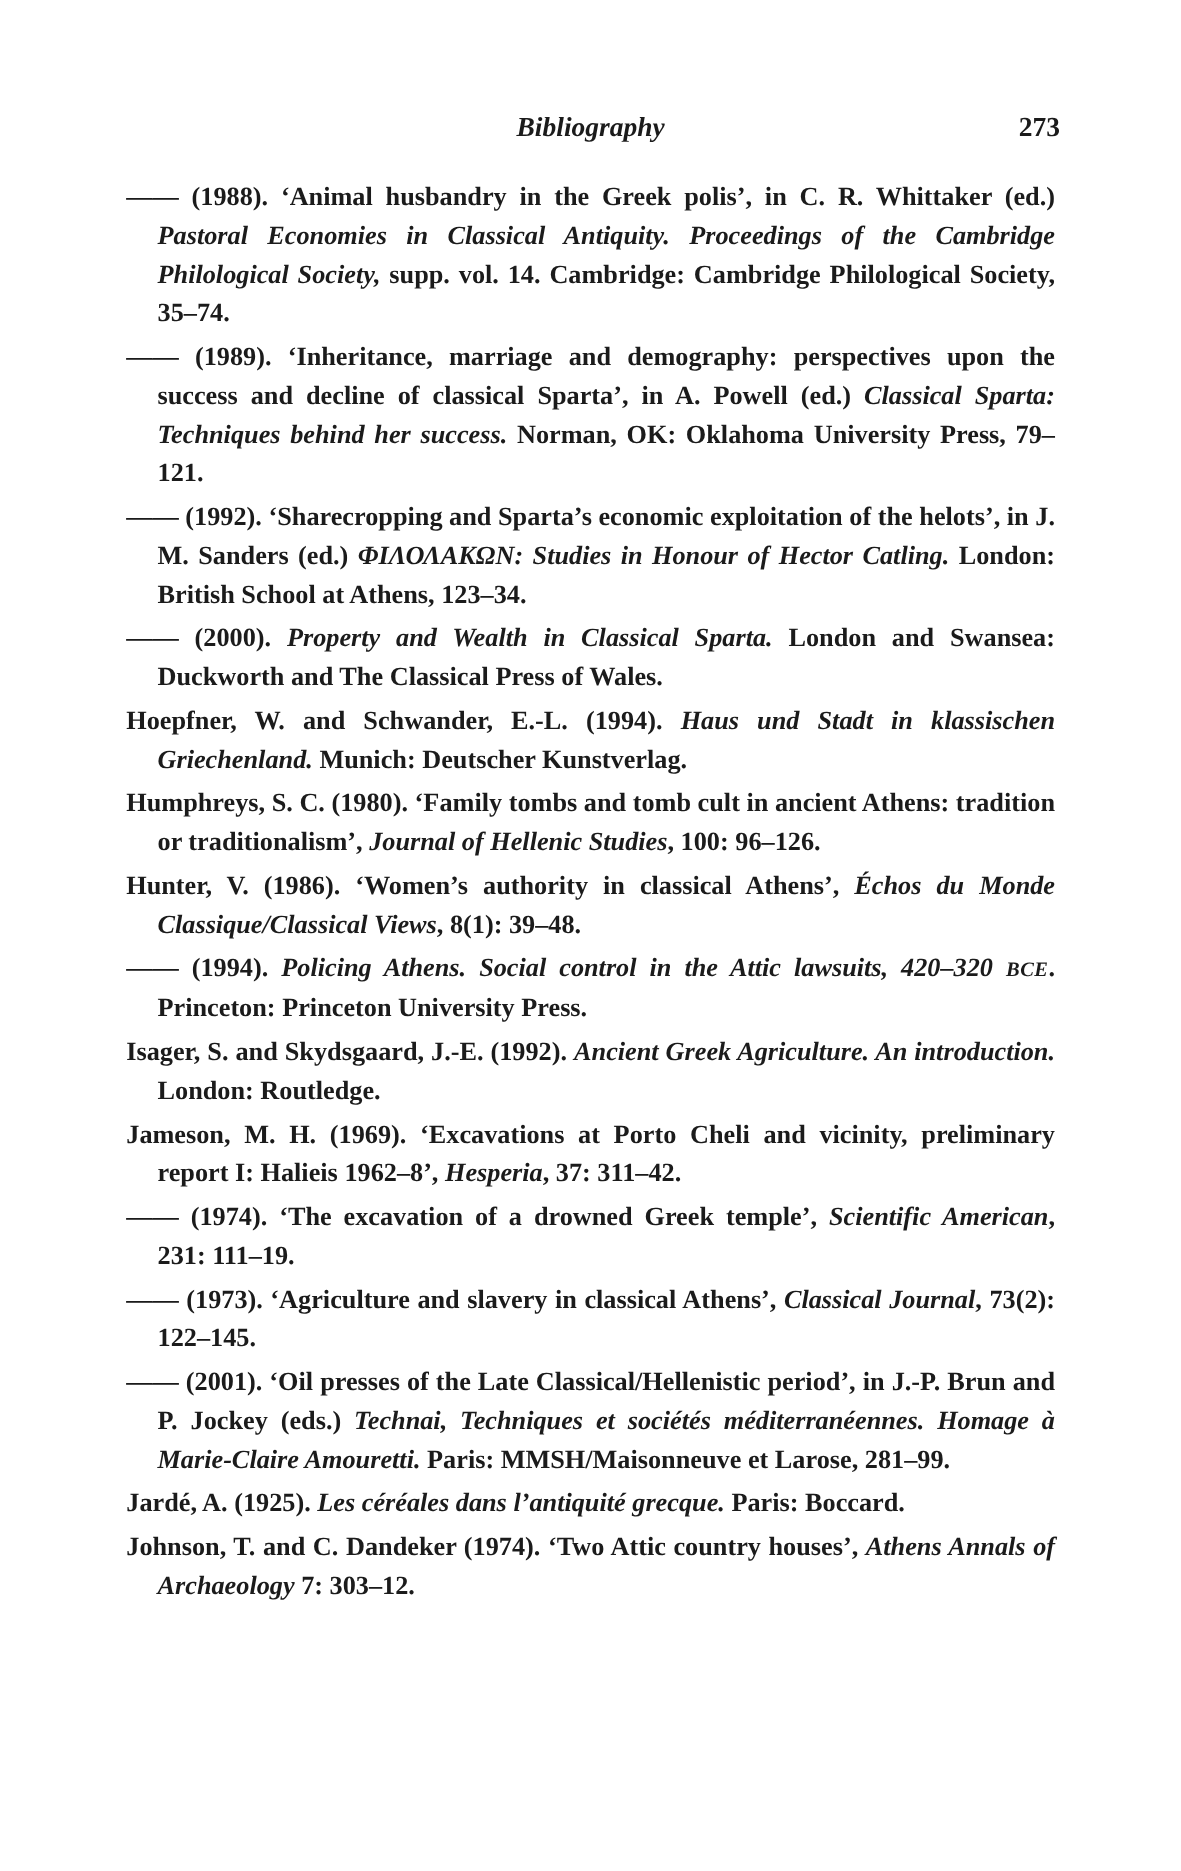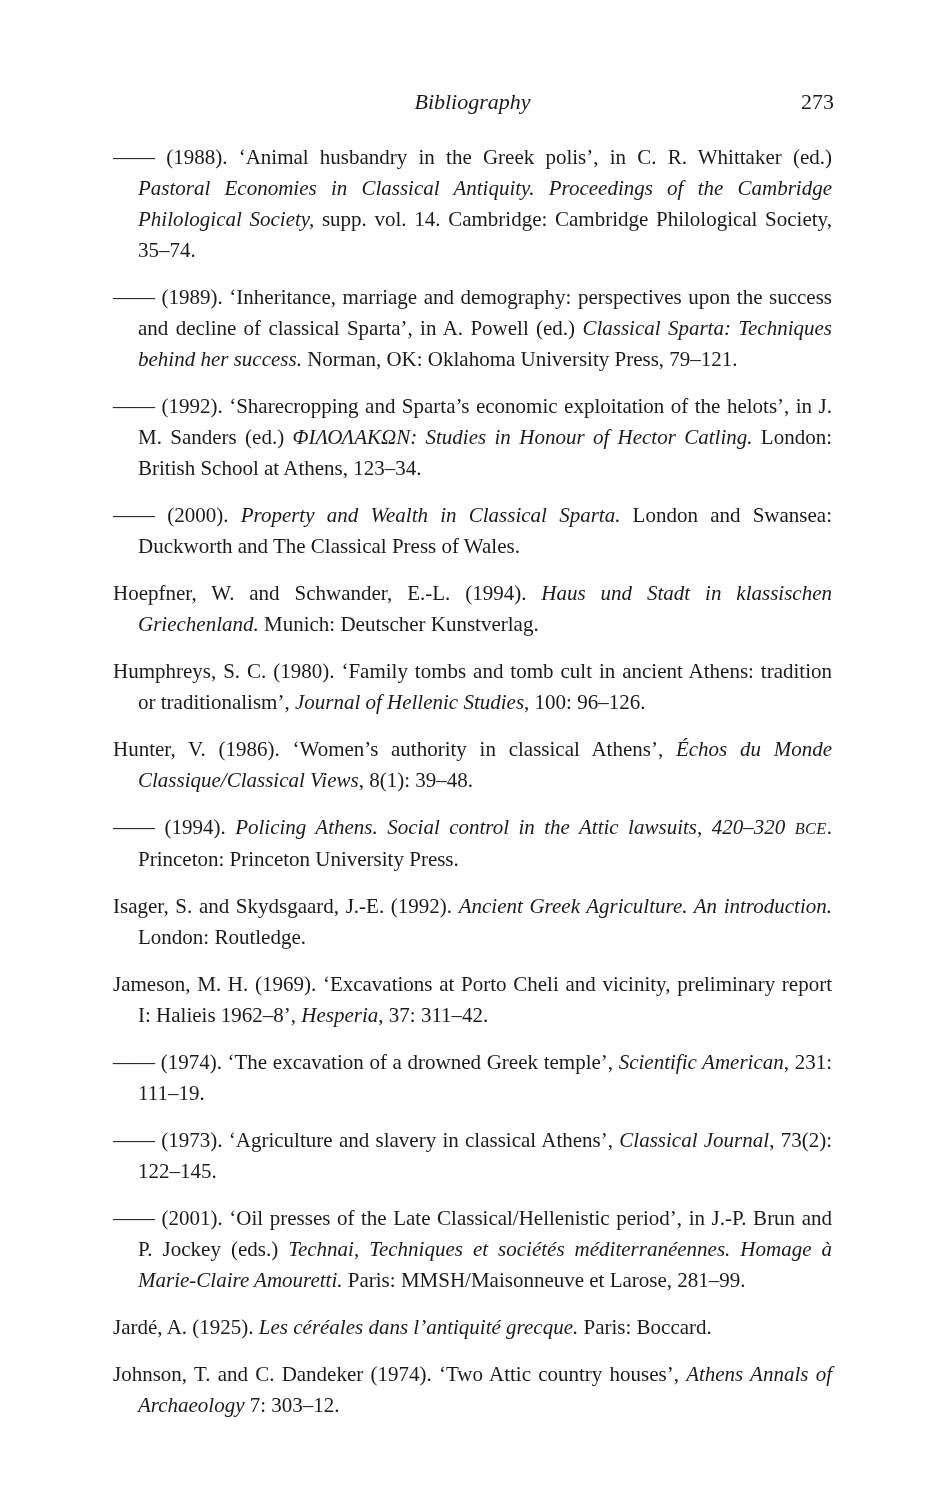--- a/index.html
+++ b/index.html
@@ -15,45 +15,46 @@
     color: #1b1b1b;
     font-family: "Liberation Serif", "DejaVu Serif", serif;
     overflow: hidden;
     box-sizing: border-box;
   }
   .text-block {
     position: absolute;
     left: 97px;
     top: 88px;
     width: 751px;
+    font-weight: bold;
   }
   .page-header {
     position: relative;
     height: 28px;
     font-size: 22px;
     line-height: 28px;
     margin-bottom: 26px;
     text-align: center;
   }
   .running-head {
     font-style: italic;
   }
   .page-number {
     position: absolute;
-    right: 14px;
+    right: 0;
     top: 0;
     font-style: normal;
   }
   .entries {
     font-size: 21px;
     line-height: 31px;
     text-align: justify;
   }
   p.entry {
-    margin: 16px;
+    margin: 4px;
     padding-left: 25px;
     text-indent: -25px;
   }
   .it { font-style: italic; }
   .sc { font-size: 0.78em; letter-spacing: 0.4px; }
 </style>
 </head>
 <body>
 
 <div class="page">

